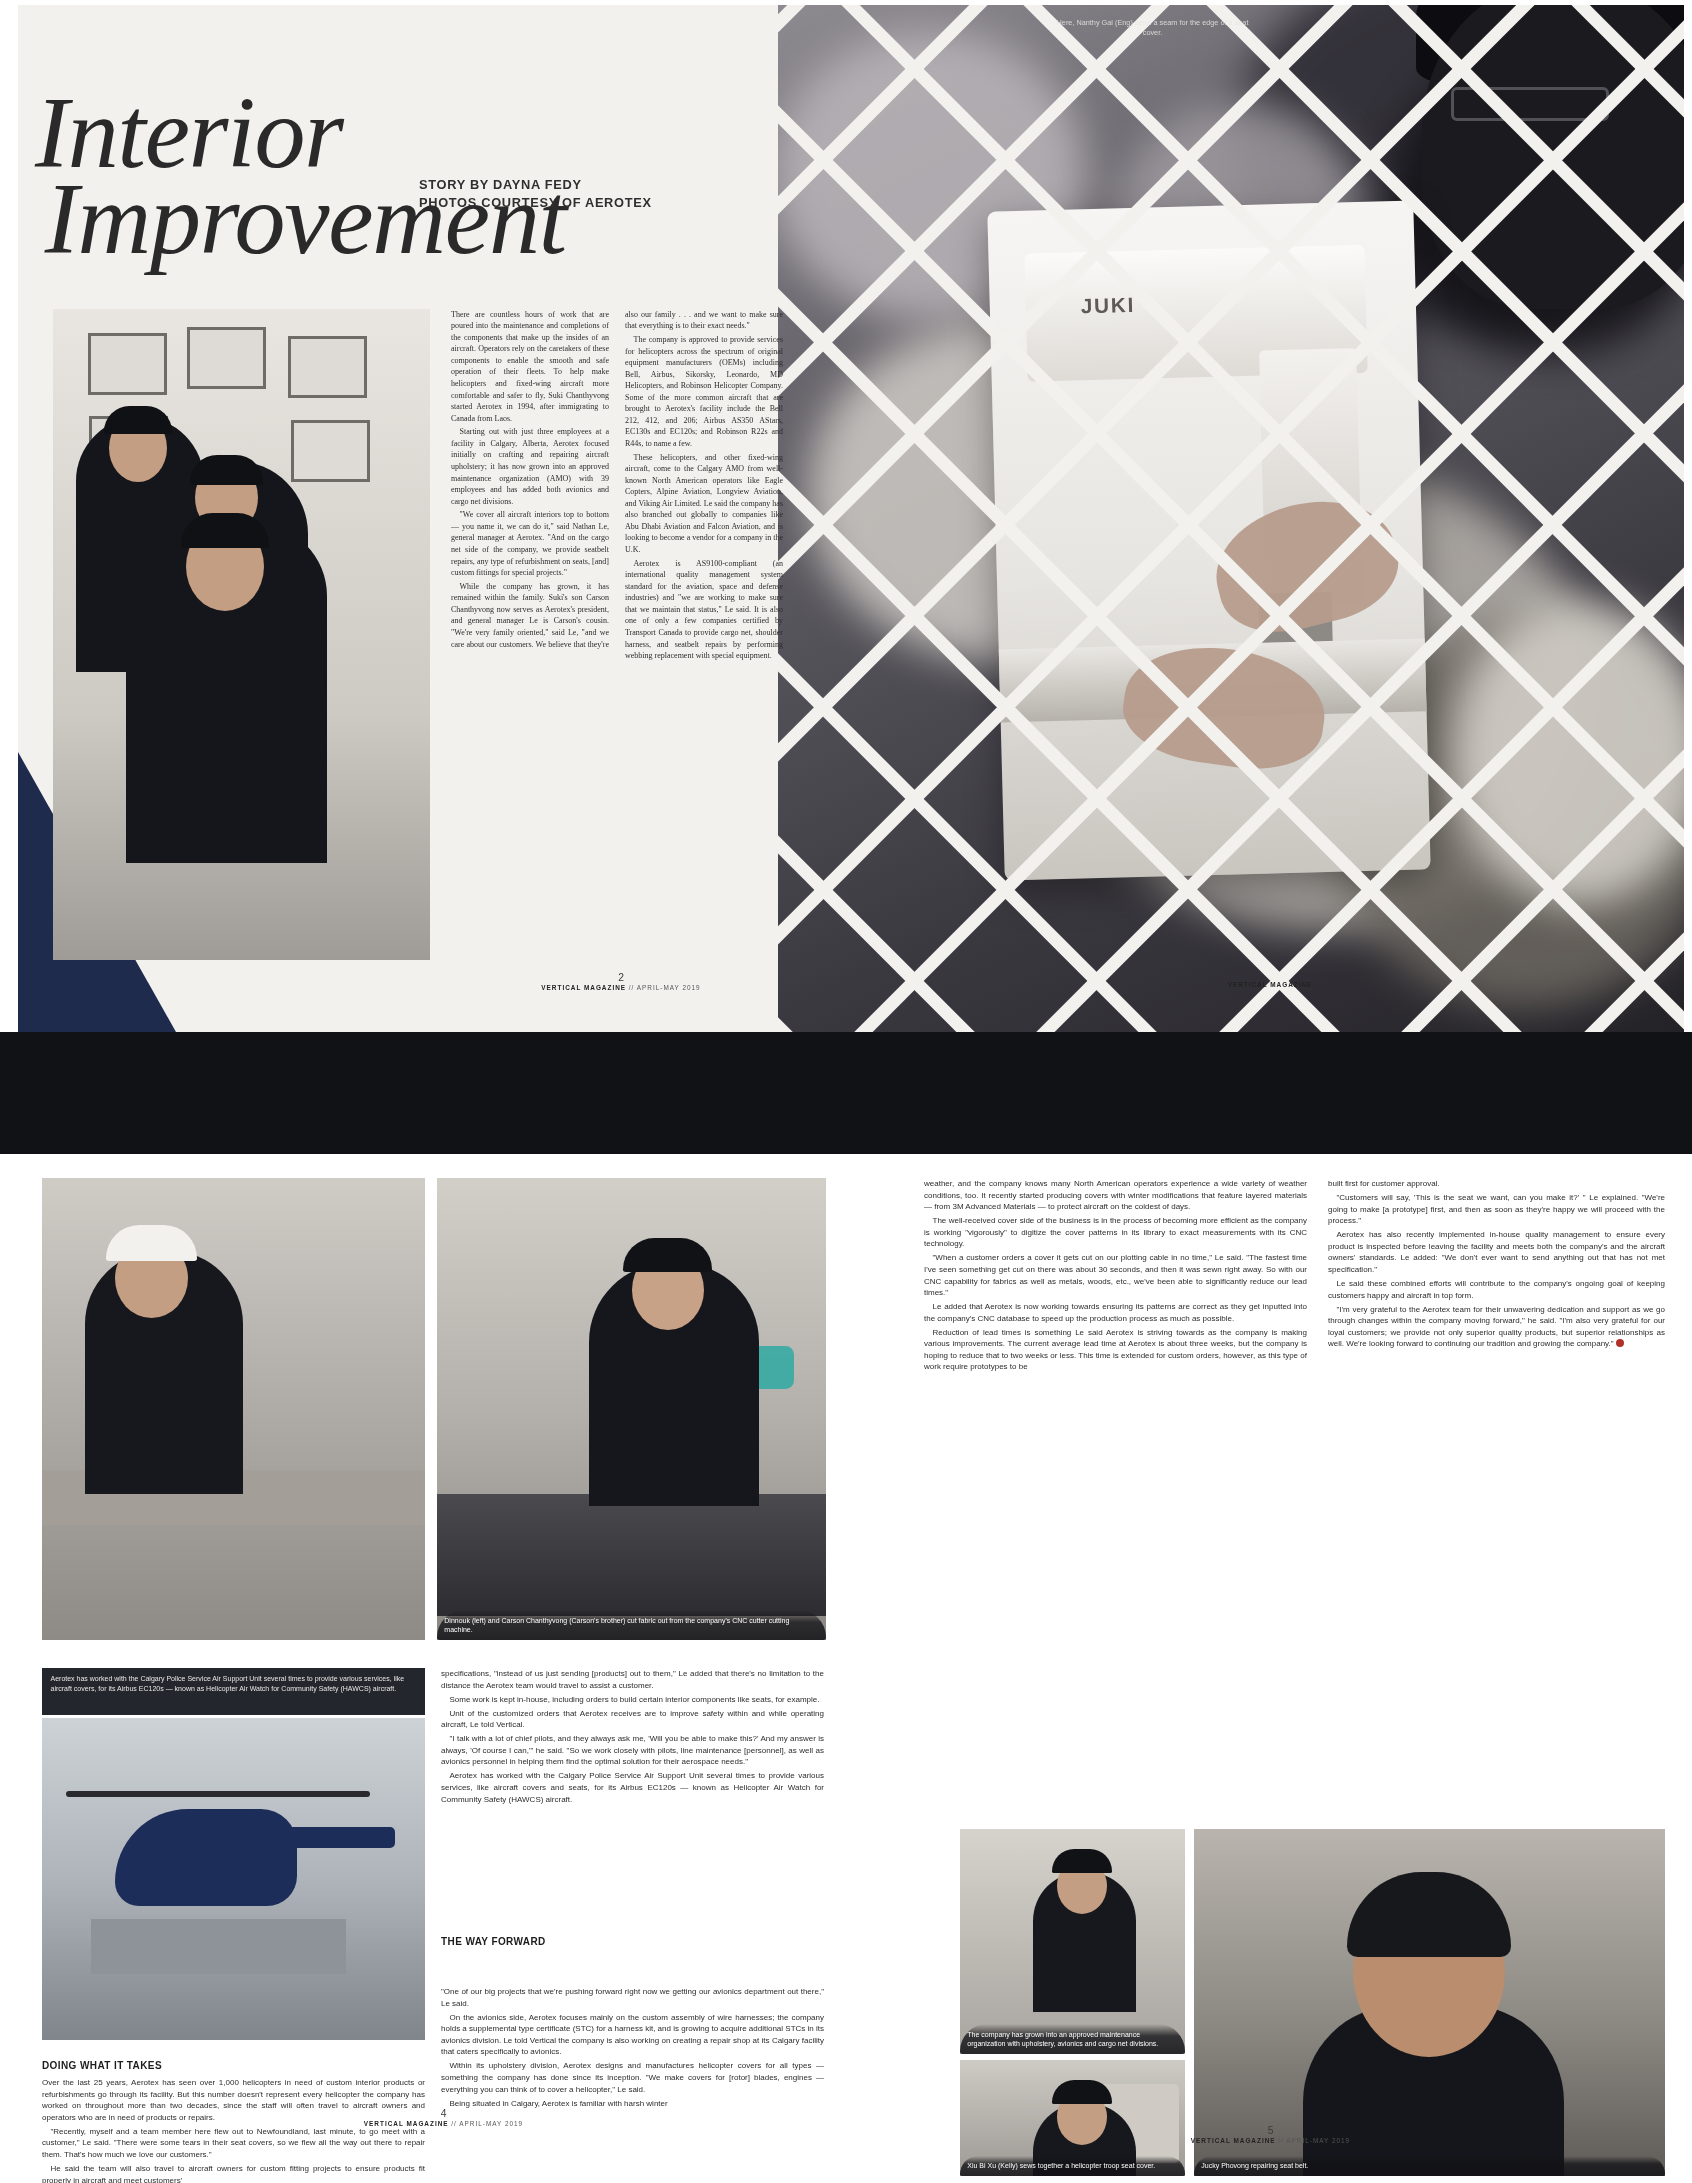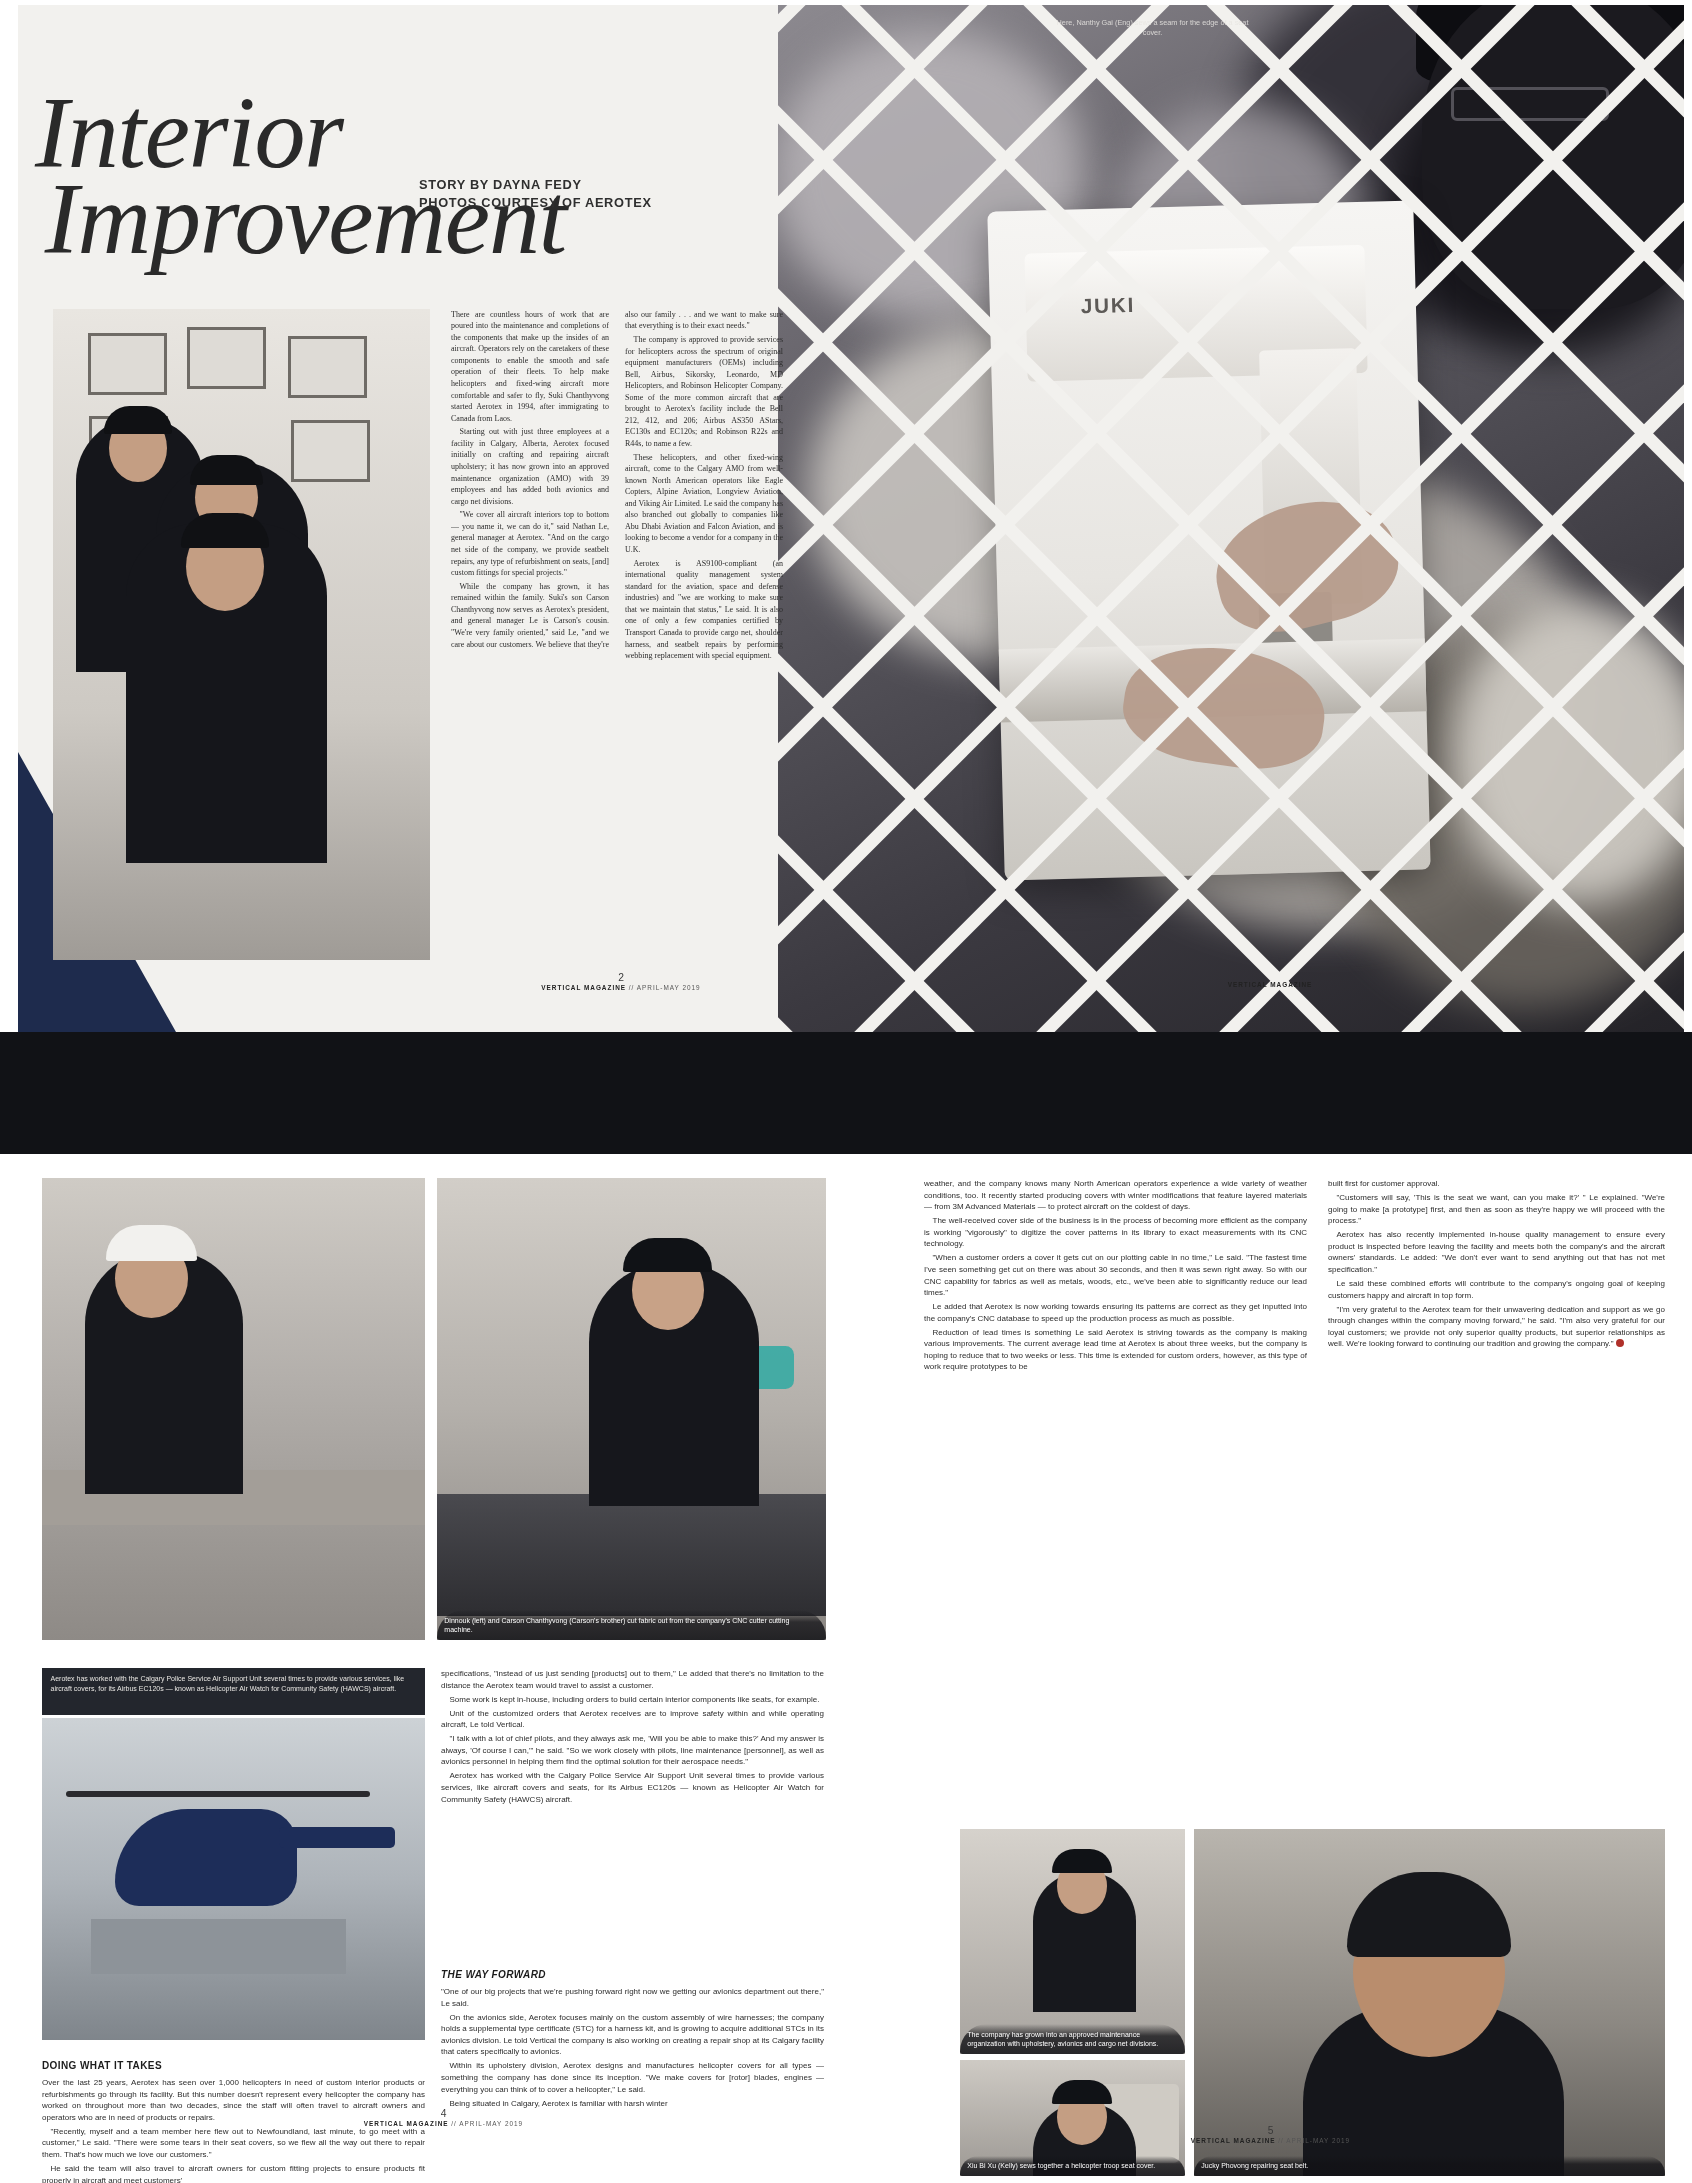--- a/index.html
+++ b/index.html
@@ -648,21 +648,21 @@
         <p>He said the team will also travel to aircraft owners for custom fitting projects to ensure products fit properly in aircraft and meet customers'</p>
       </div>
 
     <div class="col" id="s2c2" style="left:405px; top:508px; width:383px; height:377px;">
         <p class="noind">specifications, "instead of us just sending [products] out to them," Le added that there's no limitation to the distance the Aerotex team would travel to assist a customer.</p>
         <p>Some work is kept in-house, including orders to build certain interior components like seats, for example.</p>
         <p>Unit of the customized orders that Aerotex receives are to improve safety within and while operating aircraft, Le told Vertical.</p>
         <p>"I talk with a lot of chief pilots, and they always ask me, 'Will you be able to make this?' And my answer is always, 'Of course I can,'" he said. "So we work closely with pilots, line maintenance [personnel], as well as avionics personnel in helping them find the optimal solution for their aerospace needs."</p>
         <p>Aerotex has worked with the Calgary Police Service Air Support Unit several times to provide various services, like aircraft covers and seats, for its Airbus EC120s — known as Helicopter Air Watch for Community Safety (HAWCS) aircraft.</p>
       </div>
-    <div class="headline" style="left:405px; top:809px; width:383px;font-style:italic;">THE WAY FORWARD</div>
+    <div class="headline" style="left:405px; top:776px; width:383px;">THE WAY FORWARD</div>
     <div class="col" id="s2c2b" style="left:405px; top:826px; width:383px; height:182px;">
         <p class="noind">"One of our big projects that we're pushing forward right now we getting our avionics department out there," Le said.</p>
         <p>On the avionics side, Aerotex focuses mainly on the custom assembly of wire harnesses; the company holds a supplemental type certificate (STC) for a harness kit, and is growing to acquire additional STCs in its avionics division. Le told Vertical the company is also working on creating a repair shop at its Calgary facility that caters specifically to avionics.</p>
         <p>Within its upholstery division, Aerotex designs and manufactures helicopter covers for all types — something the company has done since its inception. "We make covers for [rotor] blades, engines — everything you can think of to cover a helicopter," Le said.</p>
         <p>Being situated in Calgary, Aerotex is familiar with harsh winter</p>
       </div>
 
     <div class="col" id="s2c3" style="left:888px; top:18px; width:383px; height:377px;">
         <p class="noind">weather, and the company knows many North American operators experience a wide variety of weather conditions, too. It recently started producing covers with winter modifications that feature layered materials — from 3M Advanced Materials — to protect aircraft on the coldest of days.</p>
         <p>The well-received cover side of the business is in the process of becoming more efficient as the company is working "vigorously" to digitize the cover patterns in its library to exact measurements with its CNC technology.</p>

